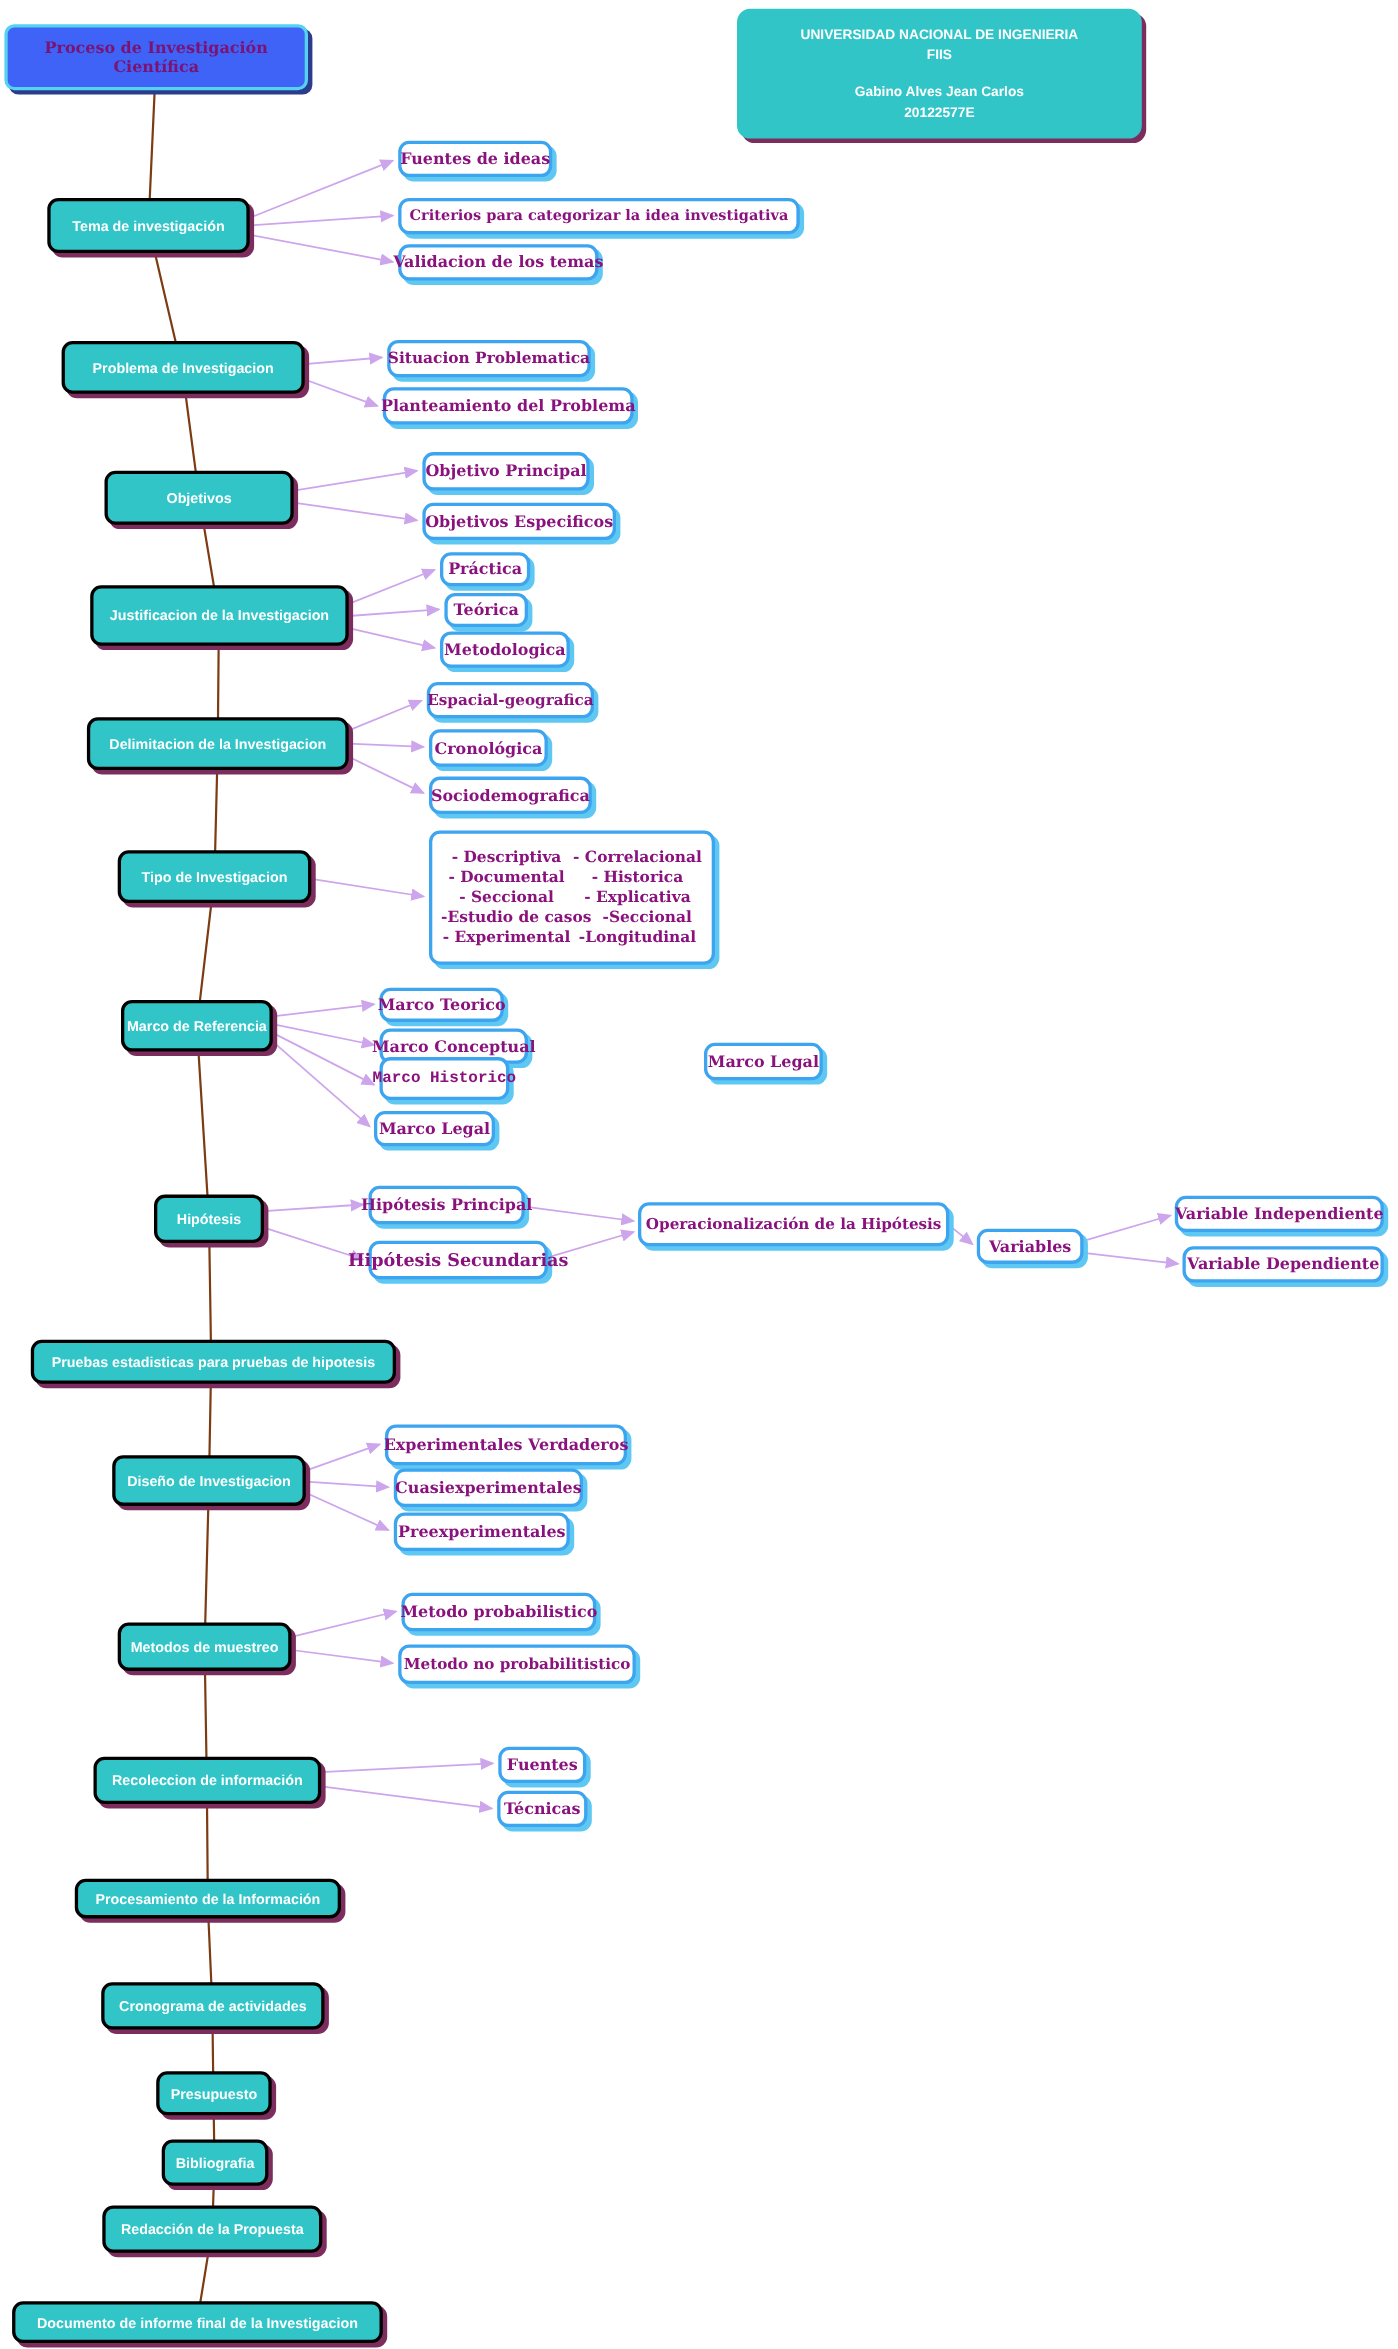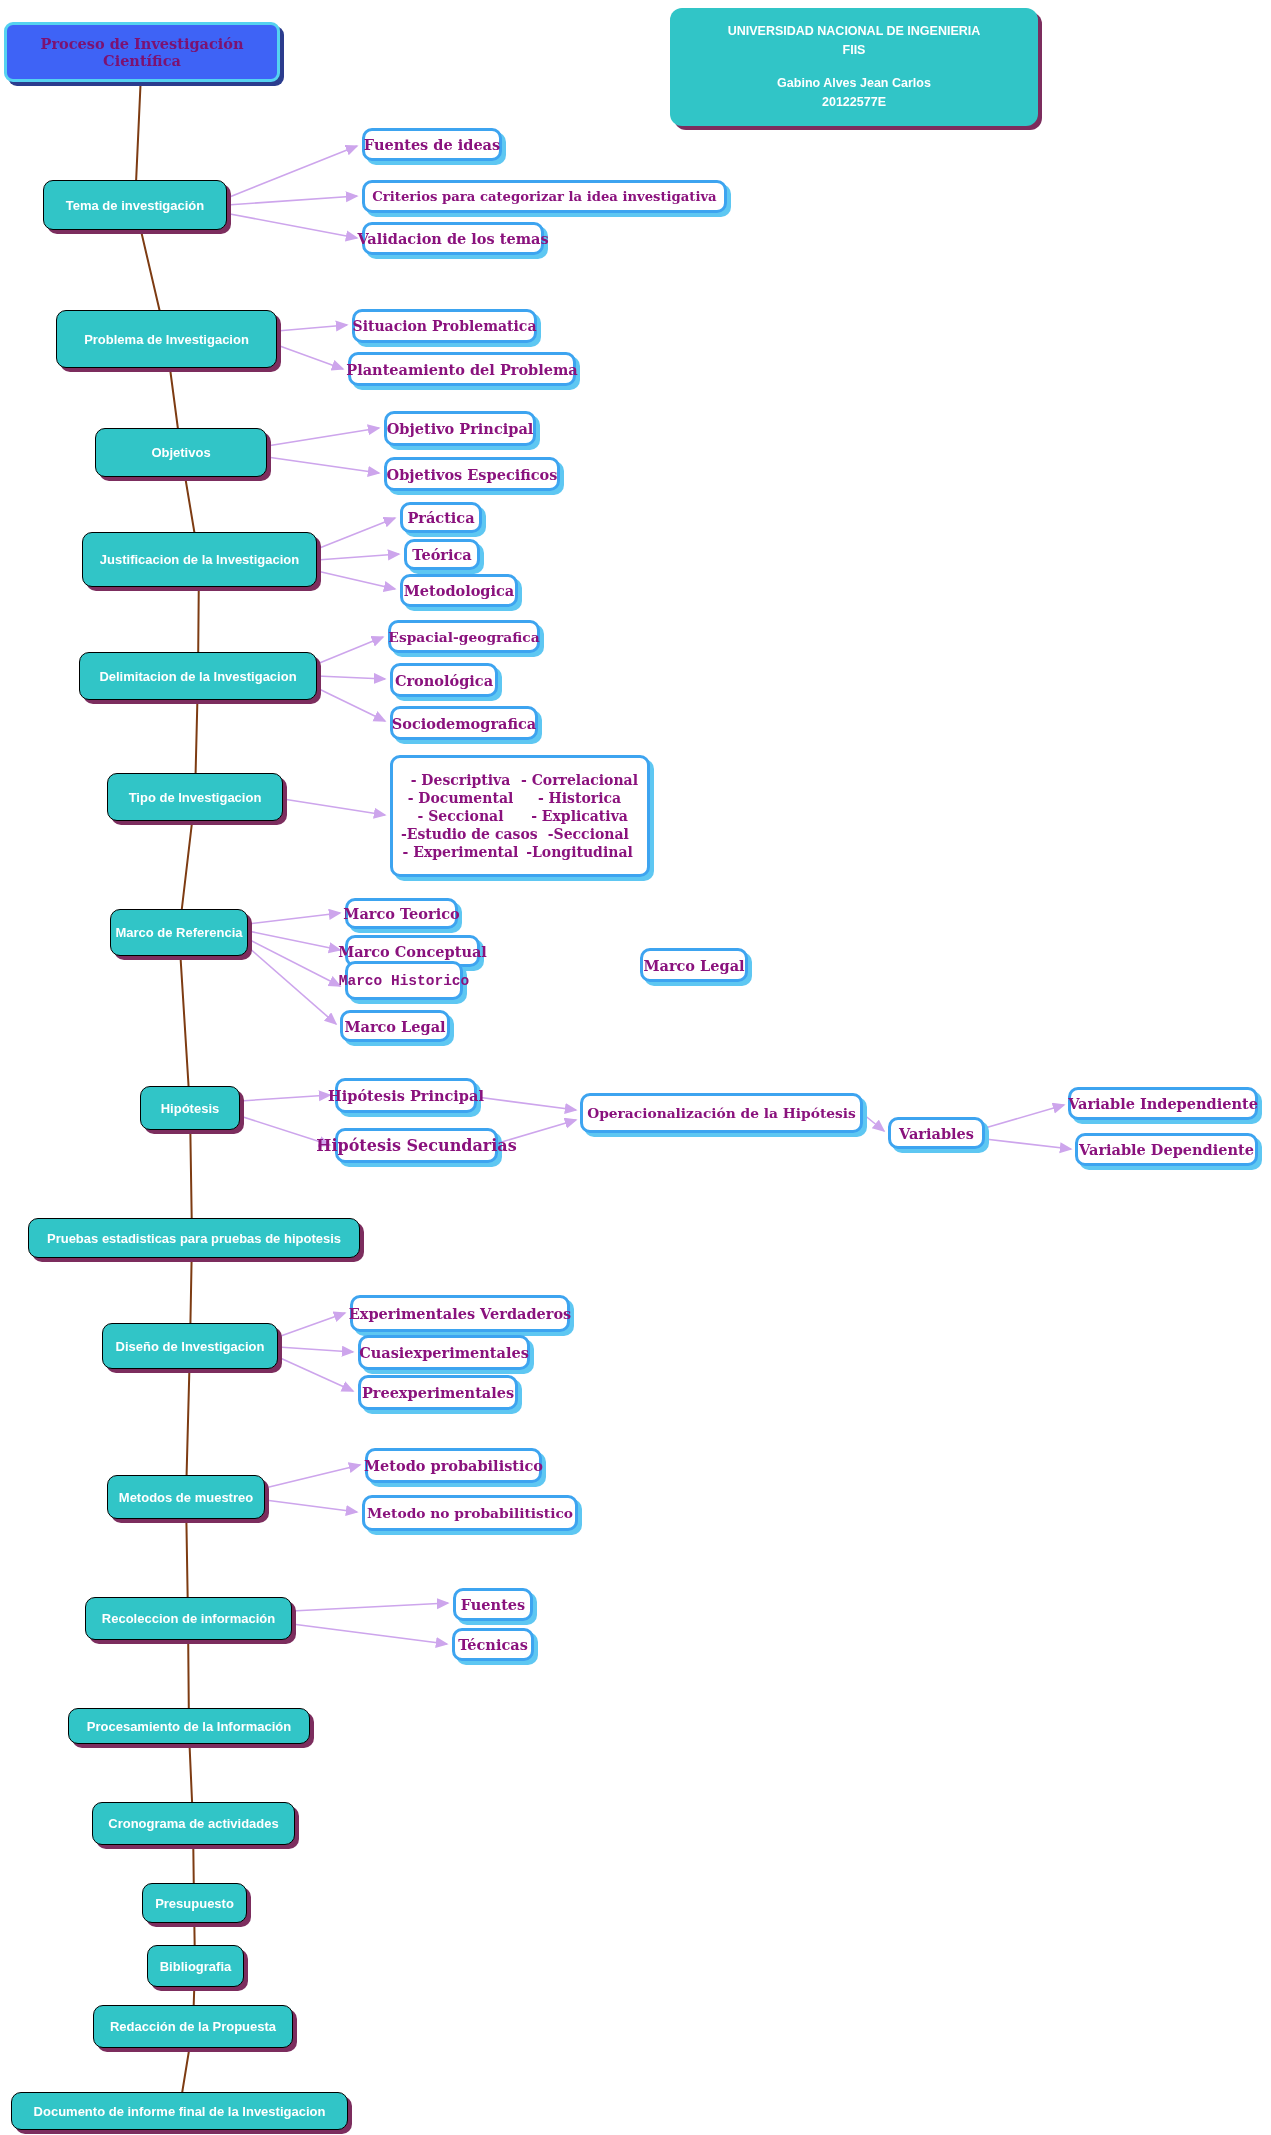--- a/index.html
+++ b/index.html
@@ -8,21 +8,21 @@
   .root-node{position:absolute;display:flex;align-items:center;justify-content:center;
        background:#3e63f6;border:3px solid #55d2f0;border-radius:9px;
        box-shadow:4px 4px 0 #2b3c8e;color:#7c1271;
        font-family:"DejaVu Serif",serif;font-weight:bold;font-size:14.5px;
        text-align:center;z-index:2;}
   .header-box{position:absolute;background:#31c5c7;border-radius:12px;
        box-shadow:4px 4px 0 #7c2d5e;color:#ffffff;font-weight:bold;font-size:12.5px;
        text-align:center;display:flex;flex-direction:column;justify-content:center;
        gap:2px;padding:8px;box-sizing:border-box;z-index:2;line-height:1.35;}
   .spine-node{position:absolute;display:flex;align-items:center;justify-content:center;
-       background:#31c5c7;border:1px solid #000000;color:#ffffff;font-weight:bold;
+       background:#31c5c7;border:3px solid #000000;color:#ffffff;font-weight:bold;
        font-size:13px;border-radius:10px;box-shadow:4px 4px 0 #7c2d5e;
        text-align:center;z-index:2;white-space:nowrap;box-sizing:border-box;}
   .child-node{position:absolute;display:flex;align-items:center;justify-content:center;
        background:#ffffff;border:3px solid #3da4f0;border-radius:10px;
        box-shadow:4px 4px 0 #5ec7f2;color:#8a127d;
        font-family:"DejaVu Serif",serif;font-weight:bold;font-size:14.5px;
        text-align:center;z-index:2;white-space:nowrap;box-sizing:border-box;}
   .list-box{flex-direction:column;justify-content:center;gap:2px;
        font-size:14px;padding:18px 8px;white-space:nowrap;}
   .list-row{display:flex;width:100%;}
@@ -102,21 +102,21 @@
 
 <div class="header-box" style="left:670px;top:8px;width:368px;height:118px;">
   <div>UNIVERSIDAD NACIONAL DE INGENIERIA</div>
   <div>FIIS</div>
   <div class="hgap"></div>
   <div>Gabino Alves Jean Carlos</div>
   <div>20122577E</div>
 </div>
 
 <div class="spine-node" style="left:43px;top:180px;width:184px;height:50px;">Tema de investigación</div>
-<div class="spine-node" style="left:56px;top:310px;width:221px;height:58px;">Problema de Investigacion</div>
+<div class="spine-node" style="left:56px;top:310px;width:221px;height:48px;">Problema de Investigacion</div>
 <div class="spine-node" style="left:95px;top:428px;width:172px;height:49px;">Objetivos</div>
 <div class="spine-node" style="left:82px;top:532px;width:235px;height:55px;">Justificacion de la Investigacion</div>
 <div class="spine-node" style="left:79px;top:652px;width:238px;height:48px;">Delimitacion de la Investigacion</div>
 <div class="spine-node" style="left:107px;top:773px;width:176px;height:48px;">Tipo de Investigacion</div>
 <div class="spine-node" style="left:110px;top:909px;width:138px;height:47px;">Marco de Referencia</div>
 <div class="spine-node" style="left:140px;top:1086px;width:100px;height:44px;">Hipótesis</div>
 <div class="spine-node" style="left:28px;top:1218px;width:332px;height:40px;">Pruebas estadisticas para pruebas de hipotesis</div>
 <div class="spine-node" style="left:102px;top:1323px;width:176px;height:46px;">Diseño de Investigacion</div>
 <div class="spine-node" style="left:107px;top:1475px;width:158px;height:44px;">Metodos de muestreo</div>
 <div class="spine-node" style="left:85px;top:1597px;width:207px;height:43px;">Recoleccion de información</div>

